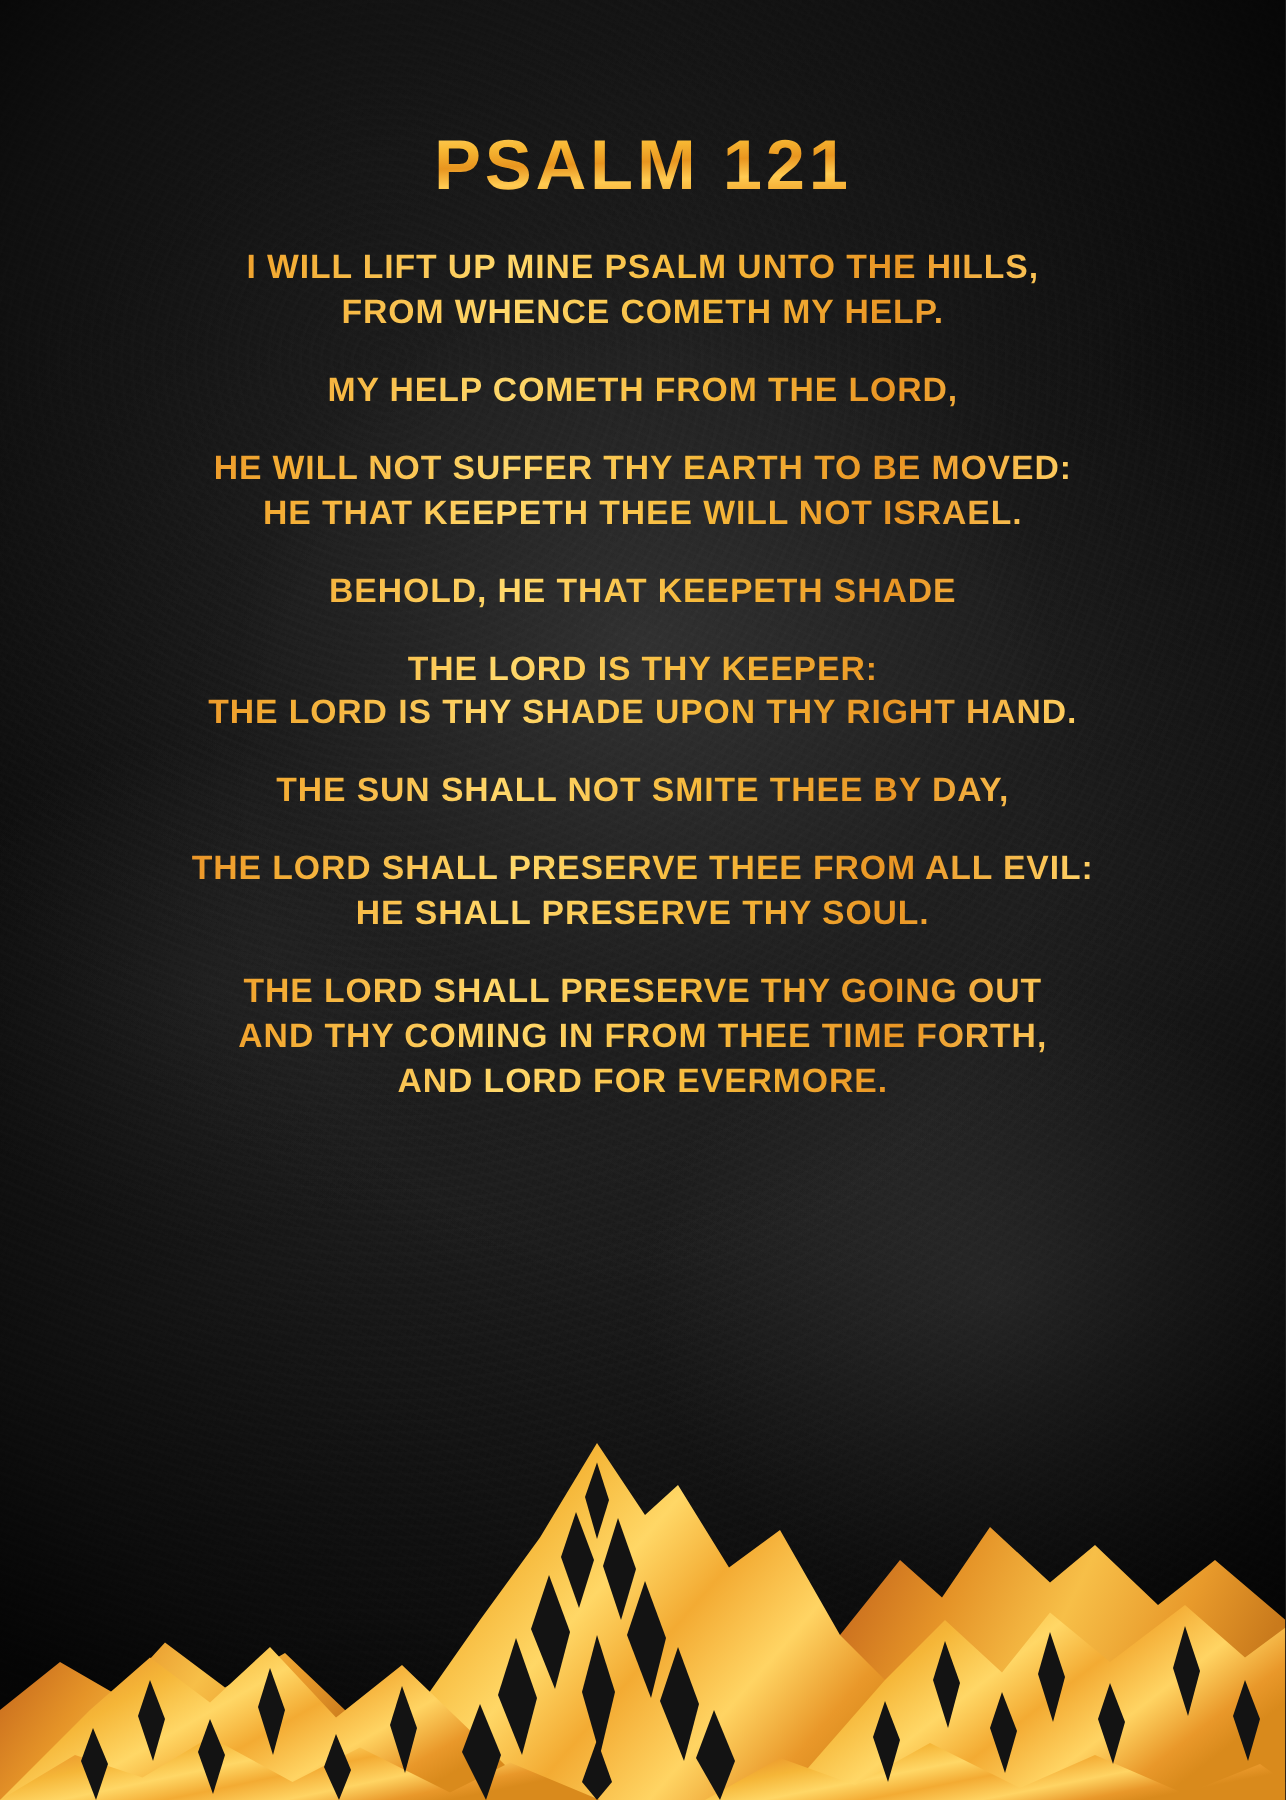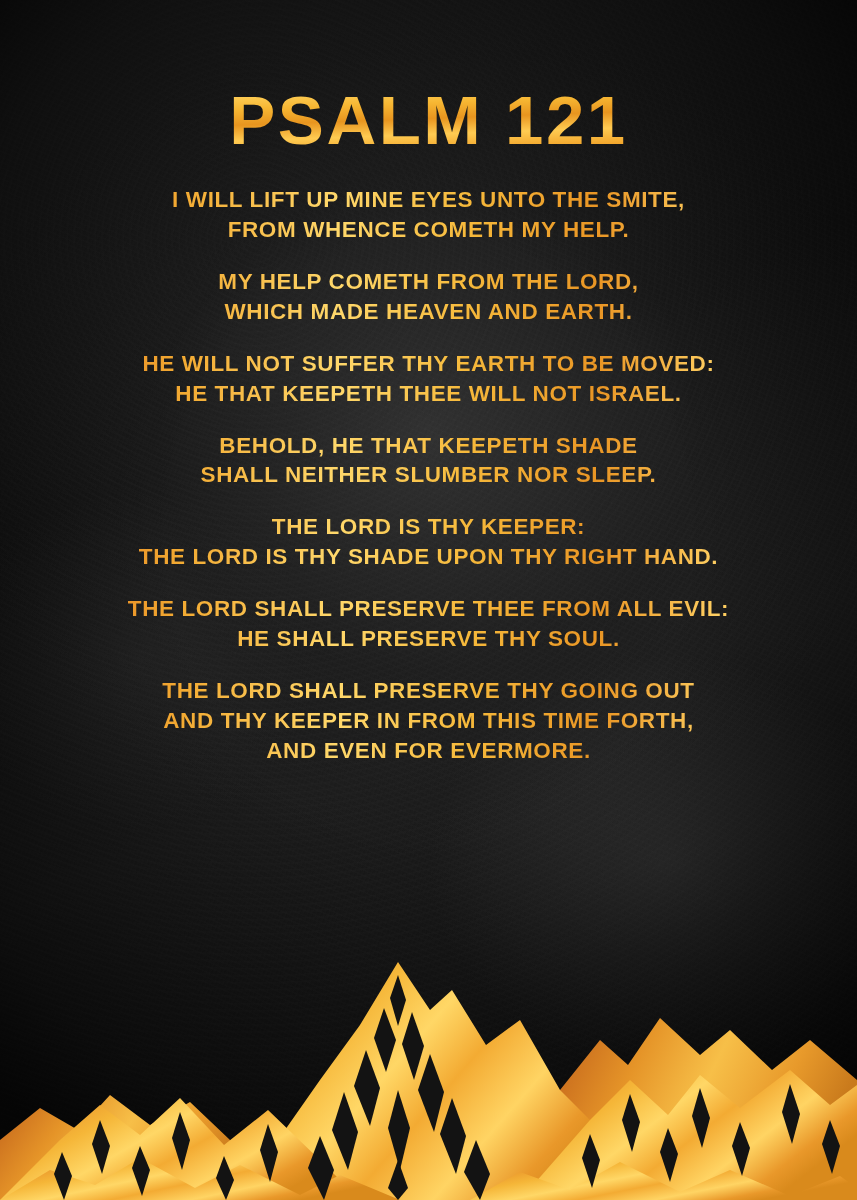--- a/index.html
+++ b/index.html
@@ -46,21 +46,21 @@
   }
 
   .content {
     position: relative;
     z-index: 3;
     text-align: center;
     padding-top: 86px;
   }
 
   .title {
-    font-size: 69px;
+    font-size: 47px;
     font-weight: 700;
     letter-spacing: 2.5px;
     line-height: 1;
     margin: 0 0 30px 0;
     background: linear-gradient(178deg,
         #f0a93a 0%,
         #ffd15c 16%,
         #f7b733 32%,
         #e8951f 48%,
         #ffcb52 64%,
@@ -120,56 +120,55 @@
 
   <div class="texture"></div>
 
   <div class="content">
 
     <h1 class="title">PSALM 121</h1>
 
     <div class="stanzas">
 
       <div class="stanza">
-        <div class="line">I WILL LIFT UP MINE EYES UNTO THE SMITE,</div>
+        <div class="line">I WILL LIFT UP MINE PSALM UNTO THE HILLS,</div>
         <div class="line">FROM WHENCE COMETH MY HELP.</div>
       </div>
 
       <div class="stanza">
         <div class="line">MY HELP COMETH FROM THE LORD,</div>
-        <div class="line">WHICH MADE HEAVEN AND EARTH.</div>
       </div>
 
       <div class="stanza">
         <div class="line">HE WILL NOT SUFFER THY EARTH TO BE MOVED:</div>
         <div class="line">HE THAT KEEPETH THEE WILL NOT ISRAEL.</div>
       </div>
 
       <div class="stanza">
         <div class="line">BEHOLD, HE THAT KEEPETH SHADE</div>
-        <div class="line">SHALL NEITHER SLUMBER NOR SLEEP.</div>
       </div>
 
       <div class="stanza">
         <div class="line">THE LORD IS THY KEEPER:</div>
         <div class="line">THE LORD IS THY SHADE UPON THY RIGHT HAND.</div>
       </div>
 
       <div class="stanza">
+        <div class="line">THE SUN SHALL NOT SMITE THEE BY DAY,</div>
       </div>
 
       <div class="stanza">
         <div class="line">THE LORD SHALL PRESERVE THEE FROM ALL EVIL:</div>
         <div class="line">HE SHALL PRESERVE THY SOUL.</div>
       </div>
 
       <div class="stanza">
         <div class="line">THE LORD SHALL PRESERVE THY GOING OUT</div>
-        <div class="line">AND THY KEEPER IN FROM THIS TIME FORTH,</div>
-        <div class="line">AND EVEN FOR EVERMORE.</div>
+        <div class="line">AND THY COMING IN FROM THEE TIME FORTH,</div>
+        <div class="line">AND LORD FOR EVERMORE.</div>
       </div>
 
     </div>
   </div>
 
   <div class="mountains">
     <svg viewBox="0 0 857 360" preserveAspectRatio="none" xmlns="http://www.w3.org/2000/svg">
       <defs>
         <linearGradient id="goldGrad" x1="0" y1="0" x2="1" y2="0.5">
           <stop offset="0%" stop-color="#d9731a"></stop>

